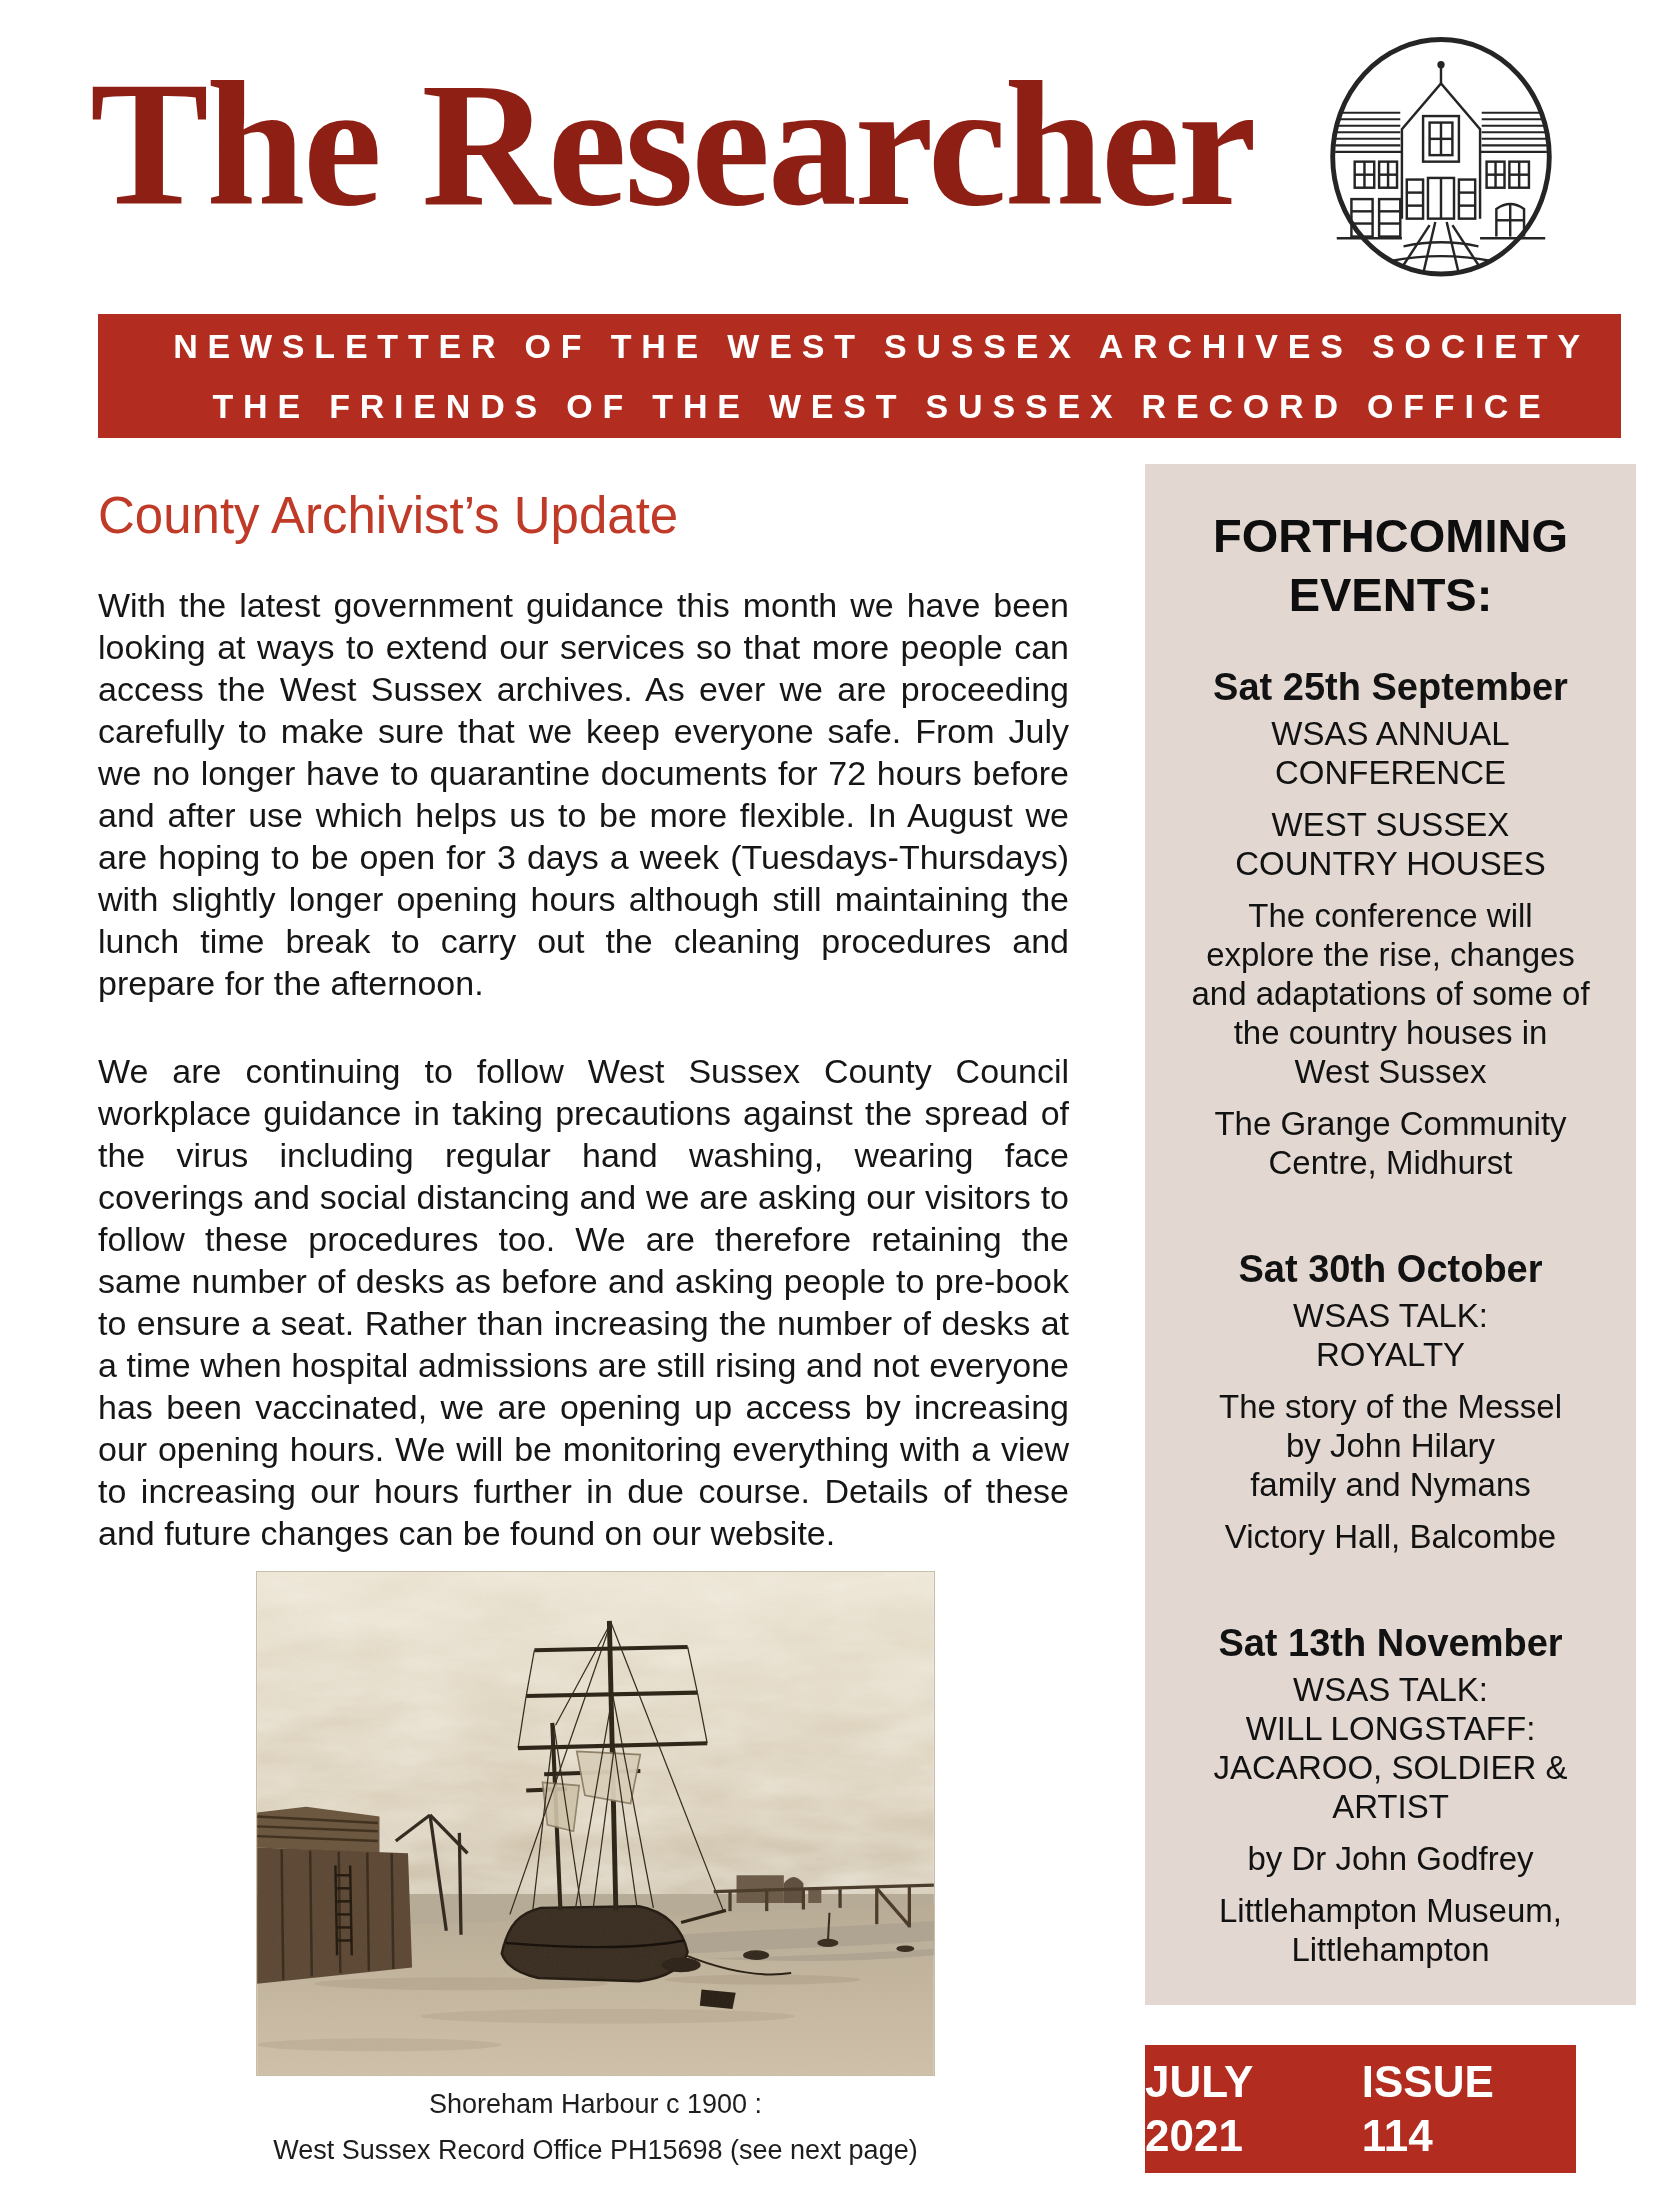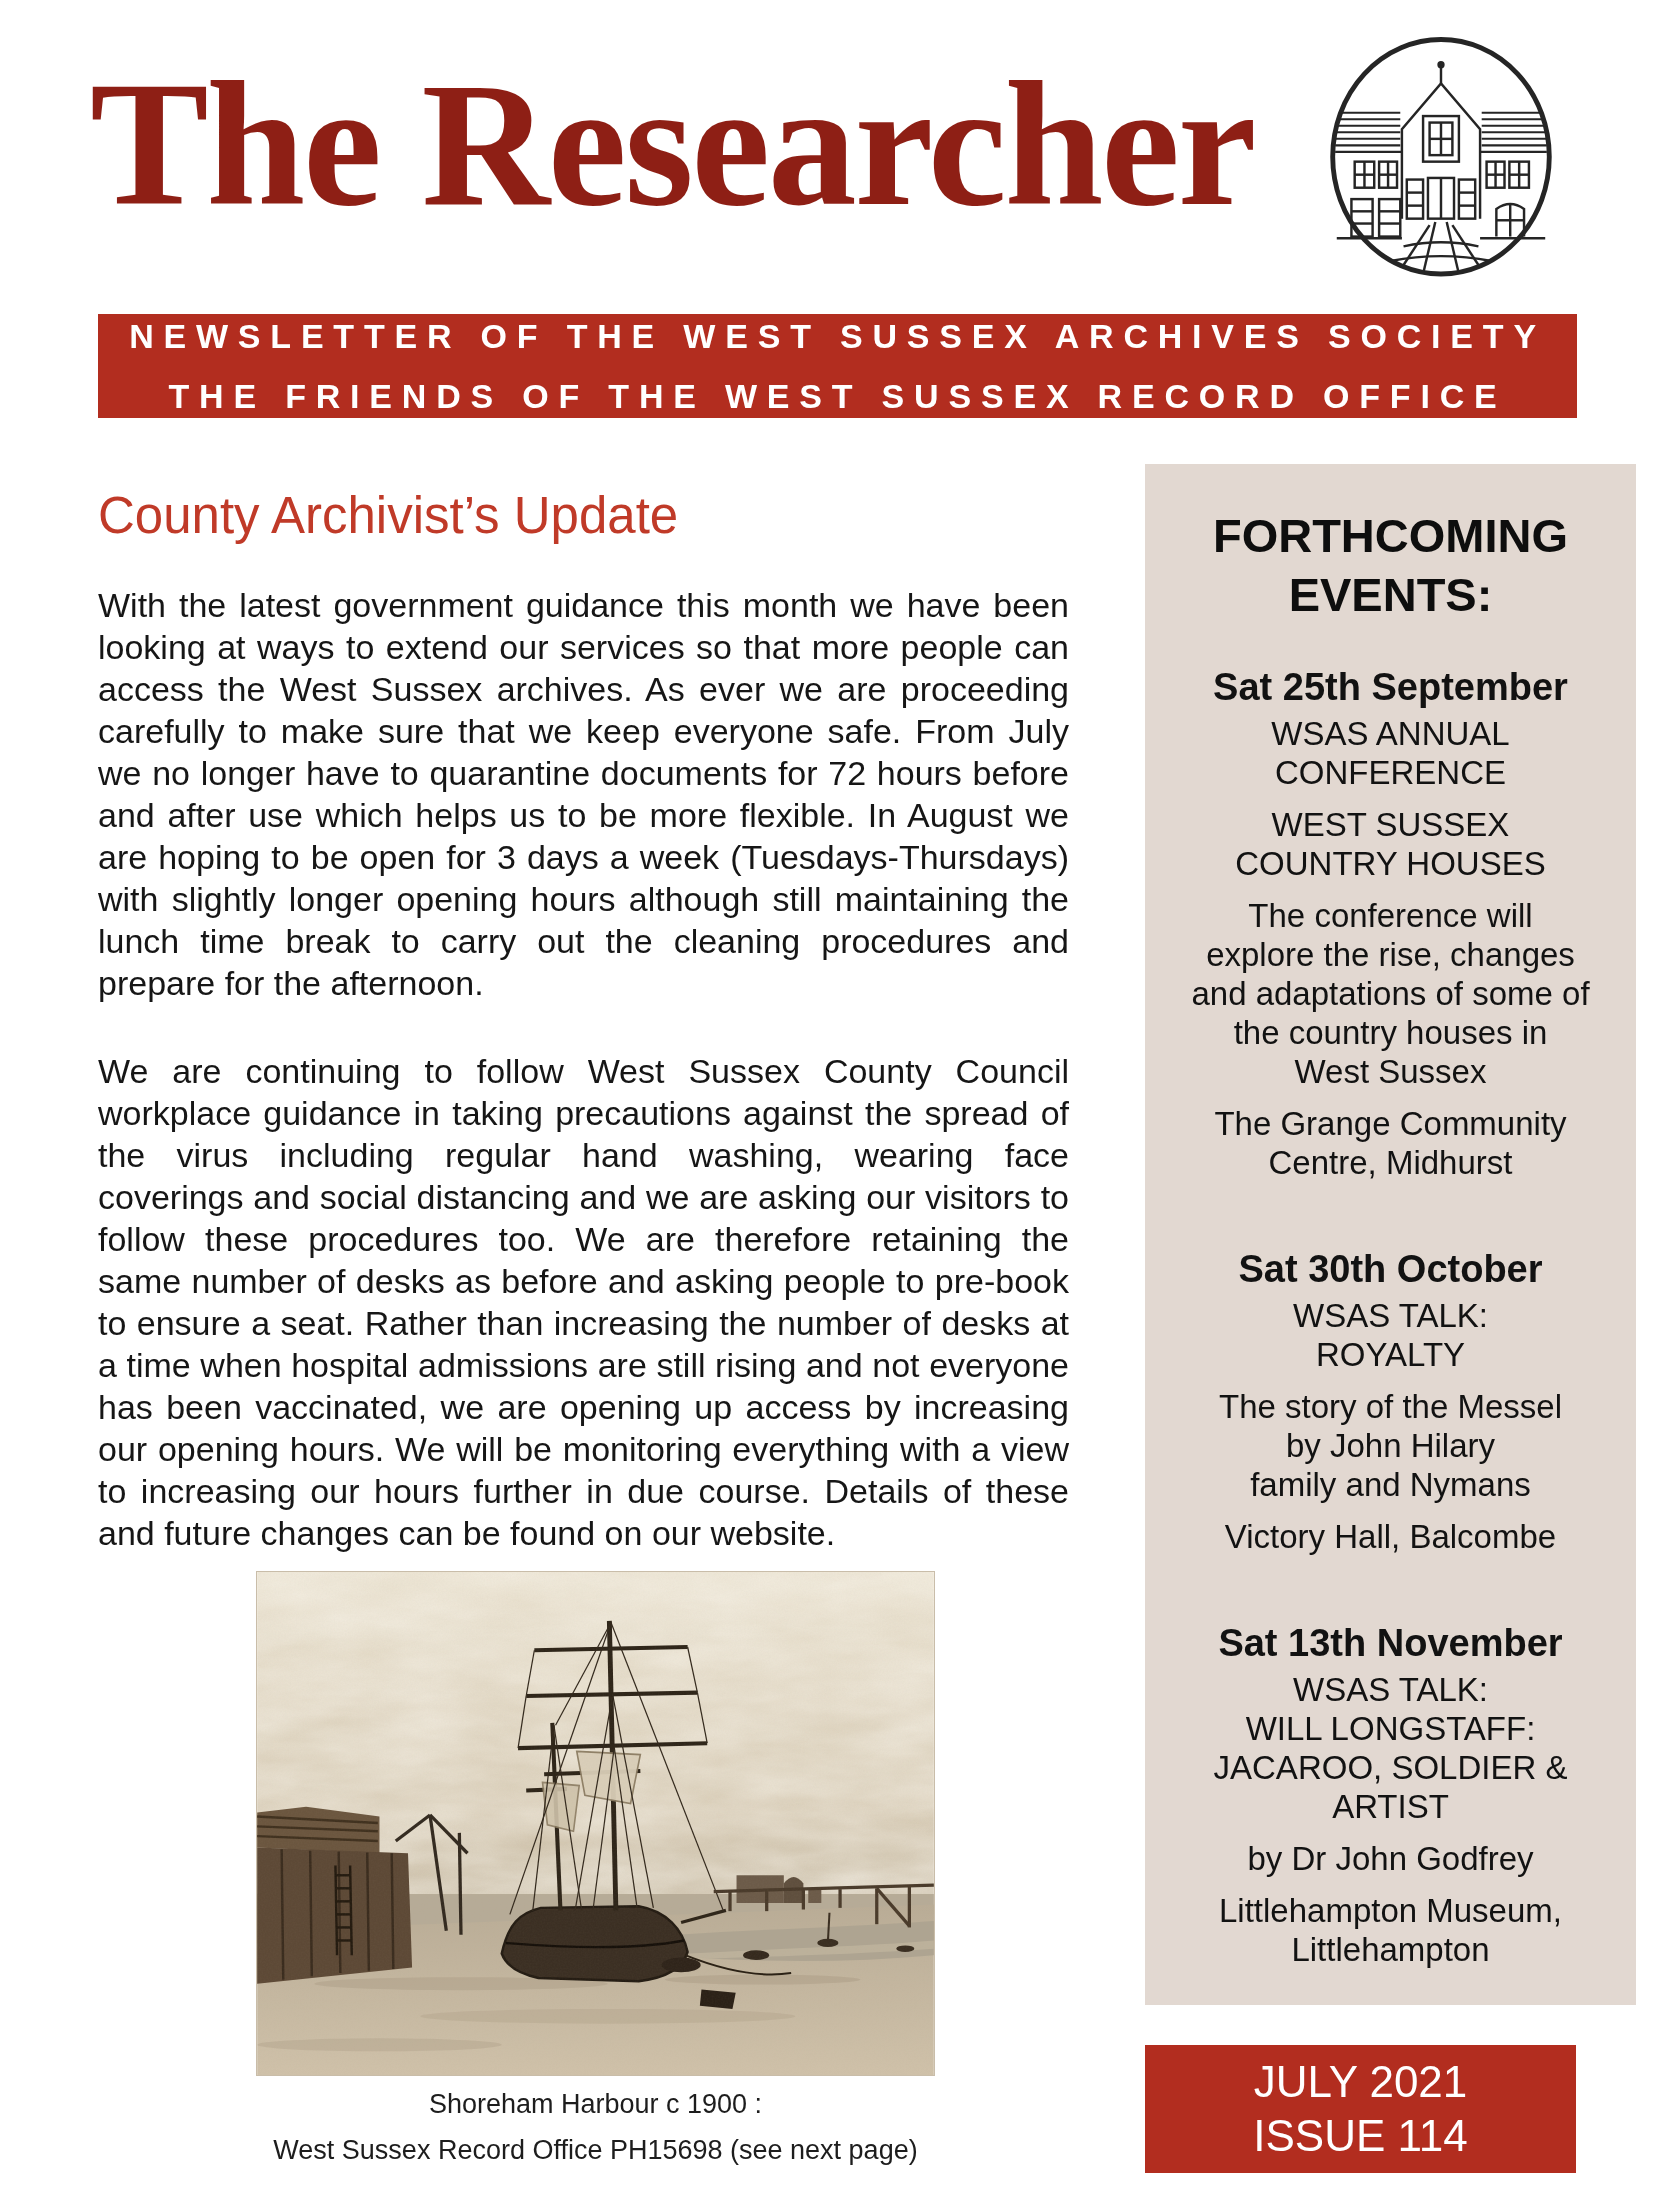--- a/index.html
+++ b/index.html
@@ -20,24 +20,25 @@
     font-size:178px;line-height:1.25;
     letter-spacing:-2.4px;
     color:var(--masthead-red,#8e1f15);
     white-space:nowrap;
   }
   .logo{
     position:absolute;left:1327px;top:33px;width:228px;height:245px;
   }
   
   .banner{
-    position:absolute;left:98px;top:314px;width:1479px;height:104px;
+    position:absolute;left:98px;top:314px;width:1479px;height:124px;
     background:var(--banner-red,#b22d1f);
     display:flex;flex-direction:column;justify-content:center;align-items:center;
     color:#ffffff;
+    padding-left:44px;
   }
   .banner-line{
     font-weight:700;font-size:34px;line-height:60px;
     letter-spacing:9.8px;white-space:nowrap;
   }
   
   .article{position:absolute;left:98px;top:484px;width:971px;}
   .article-heading{
     margin:0;
     font-weight:400;
@@ -83,22 +84,22 @@
     font-weight:700;font-size:38px;line-height:44px;
     margin-bottom:4.9px;white-space:nowrap;
   }
   .event-block{margin-bottom:13px;font-size:33px;line-height:39px;}
   .event-block:last-child{margin-bottom:0;}
   .event-line{white-space:nowrap;}
   
   .issue-box{
     position:absolute;left:1145px;top:2045px;width:431px;height:128px;
     background:var(--issue-red,#b22d1f);
-    display:flex;flex-direction:column;justify-content:center;align-items:center;
-    color:#ffffff;font-weight:400;font-size:44px;line-height:54px;
+    display:flex;flex-direction:row;justify-content:center;align-items:center;
+    color:#ffffff;font-weight:700;font-size:44px;line-height:54px;
   }
 </style>
 </head>
 <body>
 
 <div class="page">
 
   <h1 class="masthead-title">The Researcher</h1>
 
   <div class="logo">

